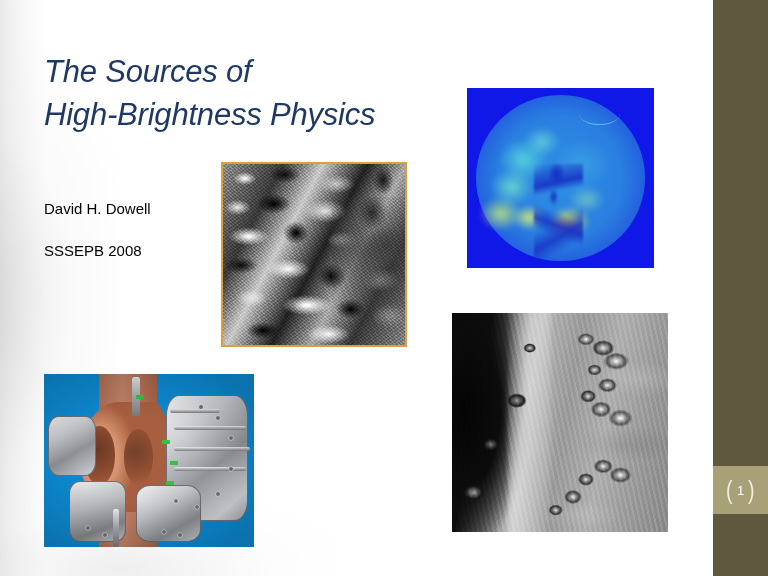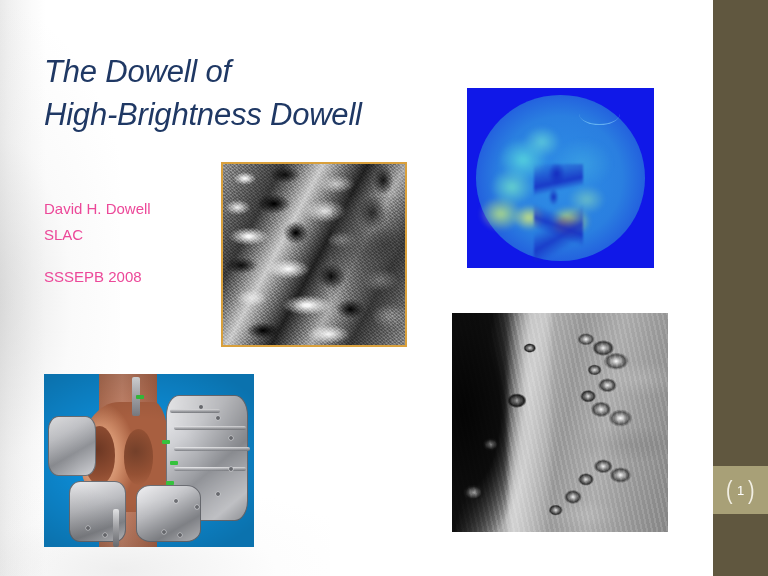--- a/index.html
+++ b/index.html
@@ -56,21 +56,21 @@
   .title-line { display: block; white-space: nowrap; }
 
   
   .subtitle {
     position: absolute;
     left: 44px;
     top: 196px;
     width: 230px;
     font-size: 15px;
     line-height: 26px;
-    color: #ec4899;
+    color: #000000;
   }
   .subtitle-line { display: block; white-space: nowrap; }
   .subtitle-gap { display: block; height: 16px; }
 
   
   .sidebar {
     position: absolute;
     left: 713px; top: 0;
     width: 55px; height: 576px;
     background: #60573F;
@@ -384,27 +384,26 @@
 </head>
 <body>
 
 <div class="slide">
 
   <div class="bg-wash"></div>
   <div class="bg-wash-2"></div>
   <div class="bg-wash-3"></div>
 
   <div class="title">
-    <span class="title-line">The Dowell of</span>
-    <span class="title-line">High-Brightness Dowell</span>
+    <span class="title-line">The Sources of</span>
+    <span class="title-line">High-Brightness Physics</span>
   </div>
 
   <div class="subtitle">
     <span class="subtitle-line">David H. Dowell</span>
-    <span class="subtitle-line">SLAC</span>
     <span class="subtitle-gap"></span>
     <span class="subtitle-line">SSSEPB 2008</span>
   </div>
 
   <div class="img-box" id="sem-rough">
     <div class="tex"></div>
     <div class="dark-zone"></div>
     <div class="grain"></div>
   </div>
 

